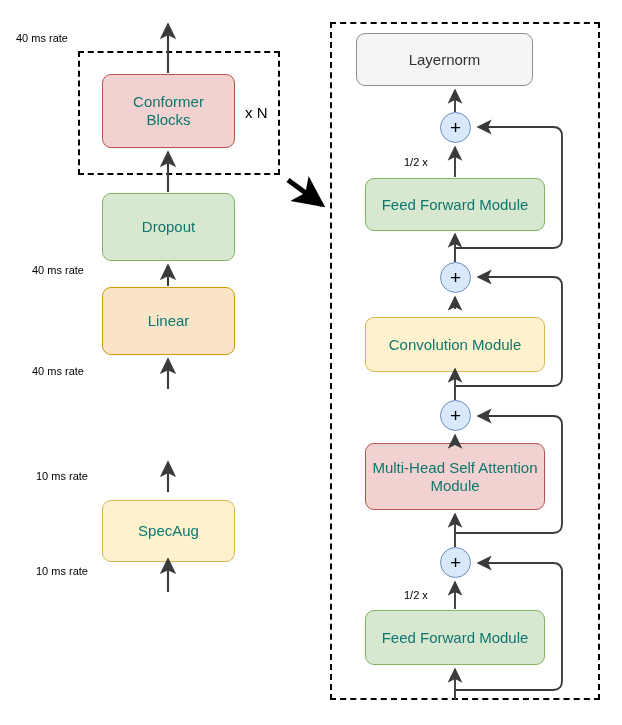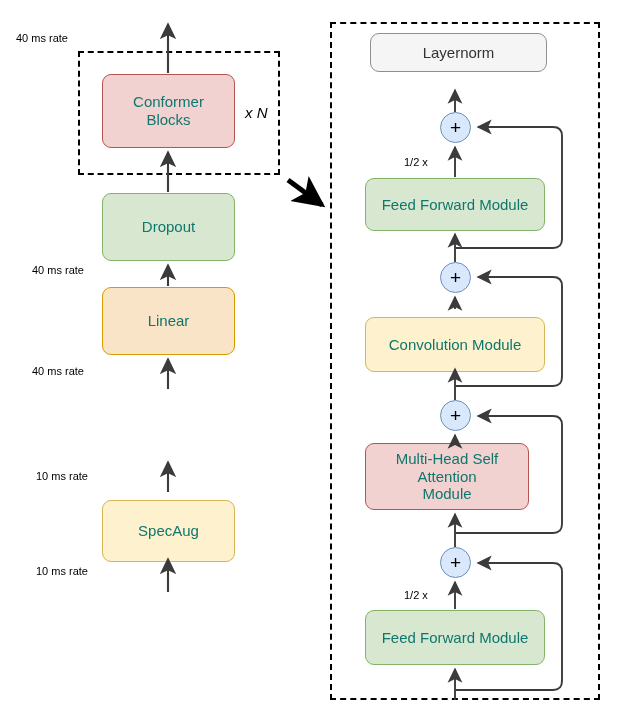--- a/index.html
+++ b/index.html
@@ -37,21 +37,21 @@
 <body>
 
 <div id="root">
 
   <div class="dashbox" style="left:78px;top:51px;width:202px;height:124px;"></div>
 
   <div class="node c-pink" style="left:102px;top:74px;width:133px;height:74px;">
     <span>Conformer Blocks</span>
   </div>
 
-  <div class="label" style="left:245px;top:104px;font-size:15px;font-style:italic;">x N</div>
+  <div class="label" style="left:245px;top:104px;font-size:15px;">x N</div>
 
   <div class="node c-green" style="left:102px;top:193px;width:133px;height:68px;">
     <span>Dropout</span>
   </div>
 
   <div class="node c-orange" style="left:102px;top:287px;width:133px;height:68px;">
     <span>Linear</span>
   </div>
 
 
@@ -60,21 +60,21 @@
   </div>
 
   <div class="label" style="left:16px;top:32px;">40 ms rate</div>
   <div class="label" style="left:32px;top:264px;">40 ms rate</div>
   <div class="label" style="left:32px;top:365px;">40 ms rate</div>
   <div class="label" style="left:36px;top:470px;">10 ms rate</div>
   <div class="label" style="left:36px;top:565px;">10 ms rate</div>
 
   <div class="dashbox" style="left:330px;top:22px;width:270px;height:678px;"></div>
 
-  <div class="node c-gray" style="left:370px;top:33px;width:177px;height:39px;">
+  <div class="node c-gray" style="left:356px;top:33px;width:177px;height:53px;">
     <span>Layernorm</span>
   </div>
 
   <div class="plus" style="left:440px;top:112px;">
     <span>+</span>
   </div>
 
   <div class="label" style="left:404px;top:156px;">1/2 x</div>
 
   <div class="node c-green" style="left:365px;top:178px;width:180px;height:53px;">
@@ -86,21 +86,21 @@
   </div>
 
   <div class="node c-yellow" style="left:365px;top:310px;width:180px;height:55px;">
     <span>Convolution Module</span>
   </div>
 
   <div class="plus" style="left:440px;top:400px;">
     <span>+</span>
   </div>
 
-  <div class="node c-pink" style="left:365px;top:443px;width:164px;height:67px;">
+  <div class="node c-pink" style="left:365px;top:443px;width:180px;height:67px;">
     <span>Multi-Head Self Attention
 Module</span>
   </div>
 
   <div class="plus" style="left:440px;top:547px;">
     <span>+</span>
   </div>
 
   <div class="label" style="left:404px;top:589px;">1/2 x</div>
 

